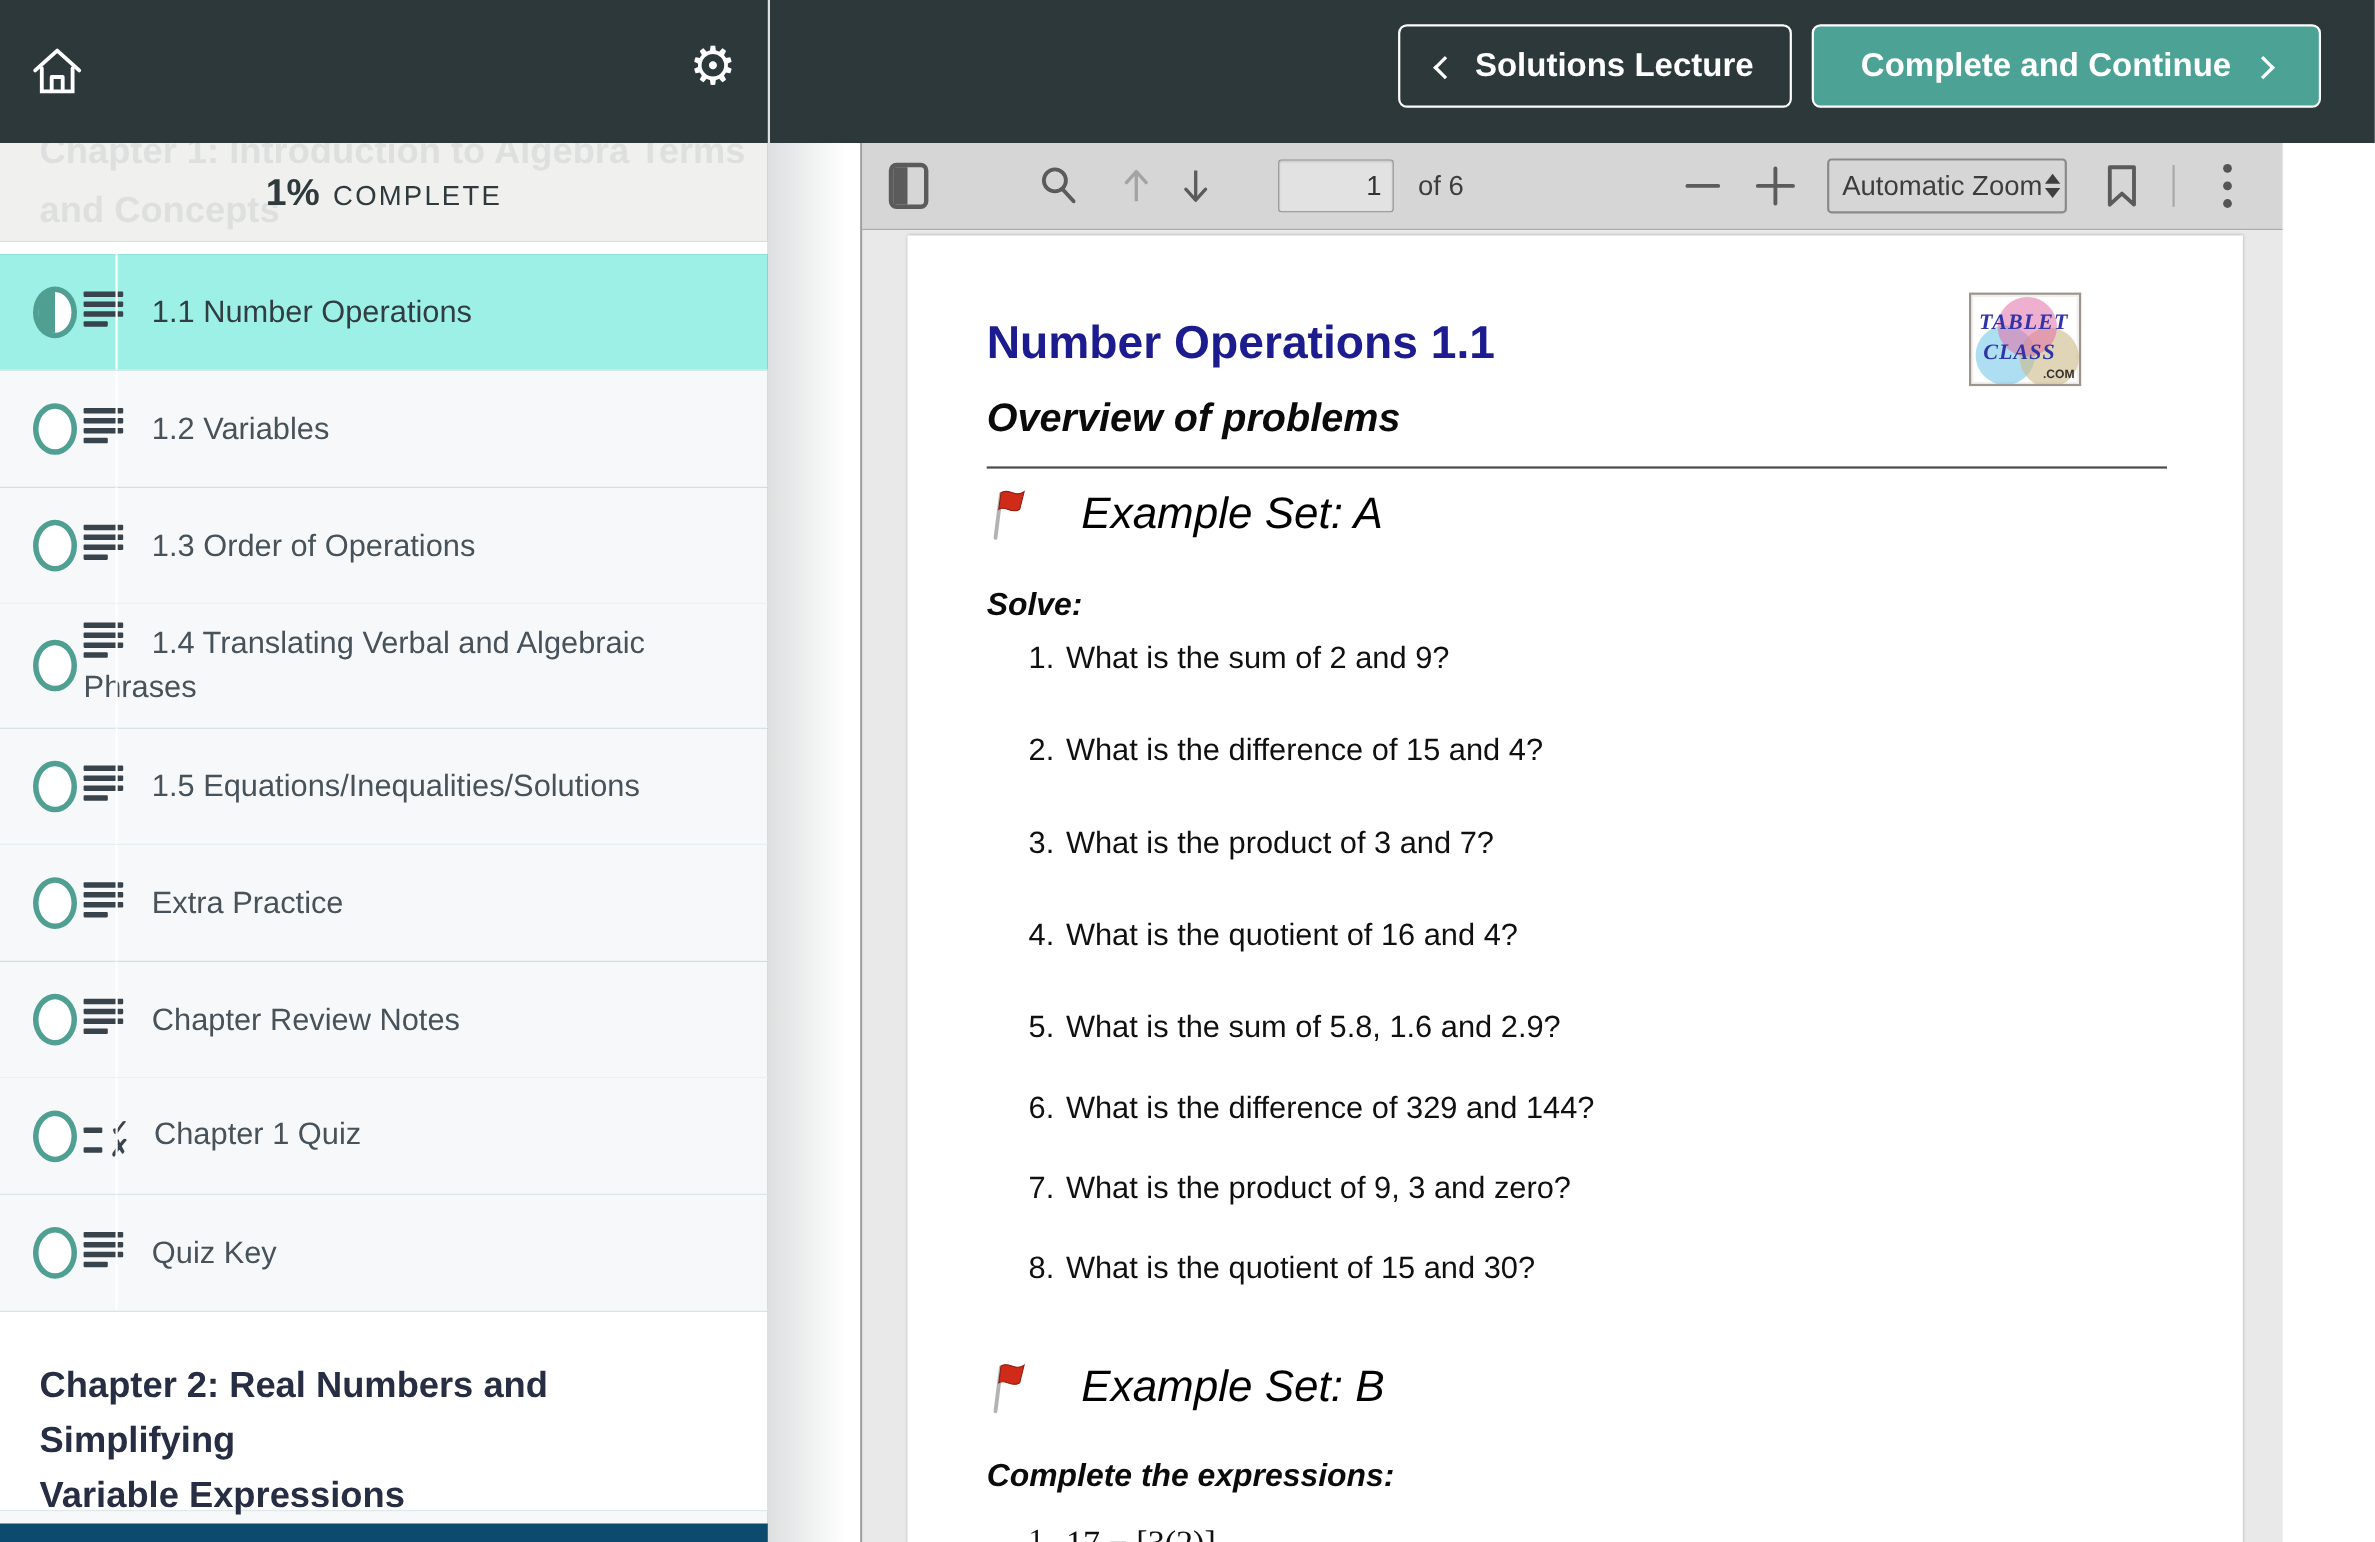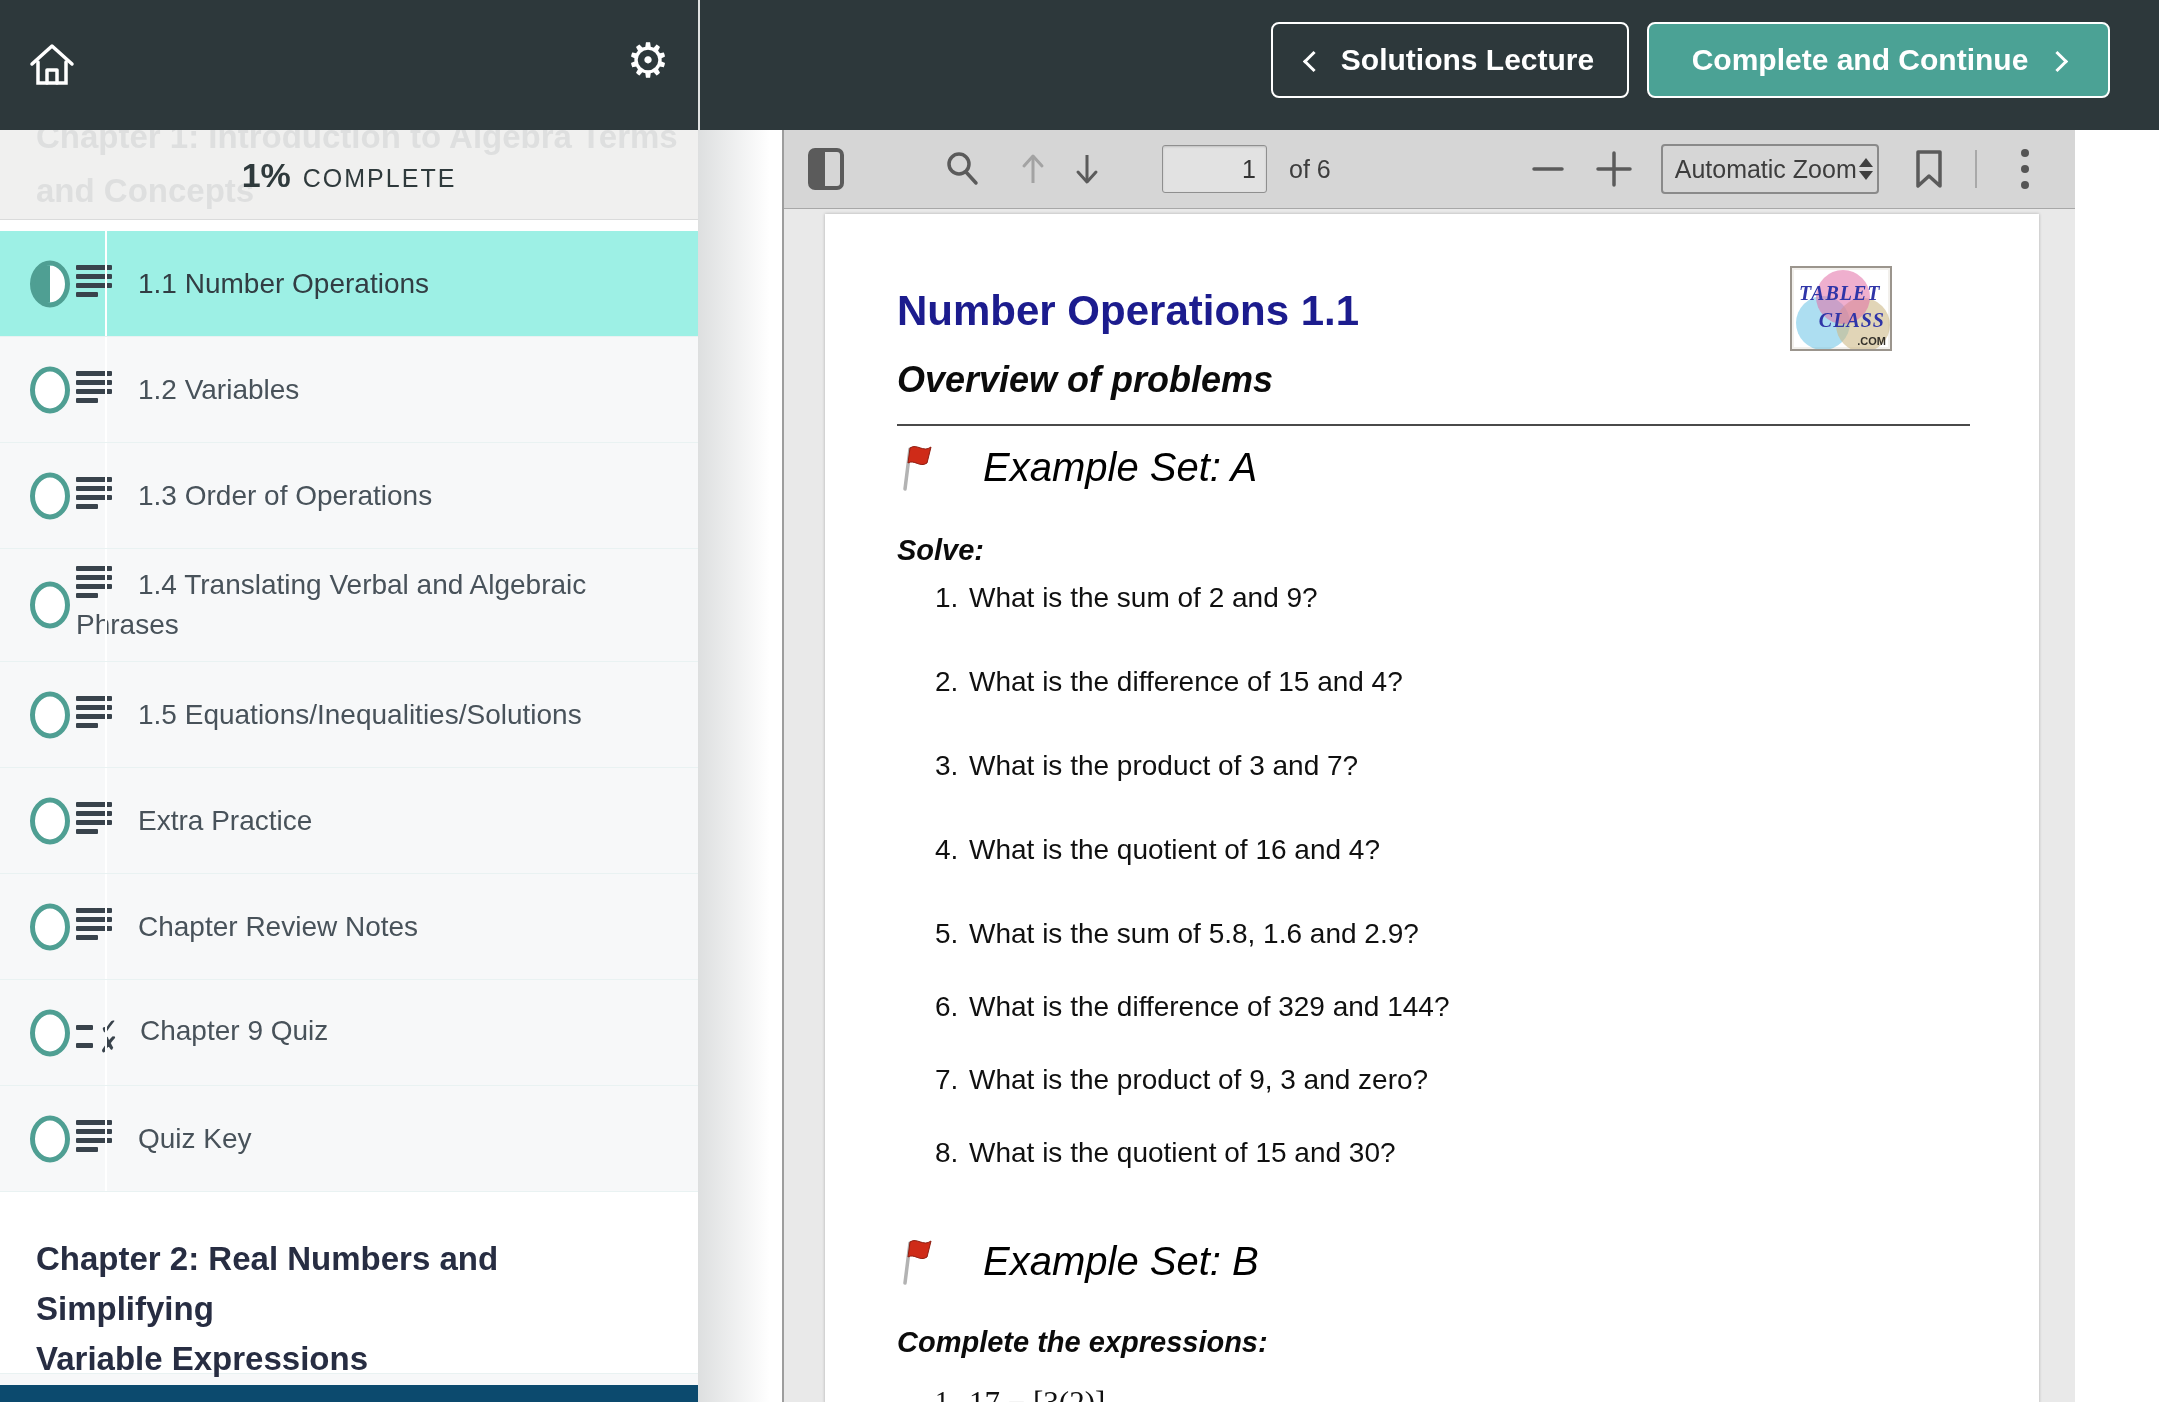--- a/index.html
+++ b/index.html
@@ -90,21 +90,21 @@
   .doc-title { margin-top:21px; font-size:42px; font-weight:700; color:#1c1c8e; }
   .logo-box { width:102px; height:85px; border:2px solid #9b958d; box-shadow:inset 0 0 0 2px #f2f0ec;
               position:relative; margin-right:78px; background:#fff; overflow:hidden; flex:none; }
   .logo-box .circ { position:absolute; border-radius:50%; width:54px; height:54px; }
   .circ.pink { left:24px; top:2px; background:rgba(225,110,165,0.55); }
   .circ.cyan { left:4px; top:28px; background:rgba(105,195,230,0.55); }
   .circ.tan  { left:44px; top:30px; background:rgba(205,185,135,0.60); }
   .logo-word { position:absolute; font-family:"Liberation Serif",serif; font-style:italic; font-weight:700;
                color:#2f35a8; font-size:20px; letter-spacing:1px; }
   .logo-word.w1 { left:7px; top:14px; }
-  .logo-word.w2 { right:5px; top:41px; }
+  .logo-word.w2 { right:21px; top:41px; }
   .logo-com { position:absolute; right:4px; bottom:2px; font-size:11px; font-weight:700; color:#33302a; }
 
   .section-head { margin-top:8px; padding-bottom:23px; border-bottom:2px solid #4a4a4a;
                   font-size:36px; font-weight:700; font-style:italic; color:#0b0b0b; }
   .example-row { margin-top:16px; display:flex; align-items:center; gap:48px; }
   .example-row.setb { margin-top:66px; }
   .example-label { font-size:40px; font-style:italic; color:#000000; }
   .solve-label, .evaluate-label { margin-top:42px; font-size:29px; font-weight:700; font-style:italic; color:#0b0b0b; }
   .evaluate-label { margin-top:40px; }
   .q-list { margin-top:14px; list-style:none; }
@@ -189,21 +189,21 @@
     </div>
     <div class="lesson-row">
       <span class="status-circle"></span>
       <span class="rail-line"></span>
       <div class="lesson-body"><span class="quiz-icon"><span class="qrow">
               <span class="dash"></span>
               <span class="glyph">✓</span>
             </span><span class="qrow">
               <span class="dash"></span>
               <span class="glyph">✗</span>
-            </span></span><span>Chapter 9 Quiz</span></div>
+            </span></span><span>Chapter 1 Quiz</span></div>
     </div>
     <div class="lesson-row">
       <span class="status-circle"></span>
       <span class="rail-line"></span>
       <div class="lesson-body"><span class="doc-icon"><i></i><i></i><i></i><i></i></span><span>Quiz Key</span></div>
     </div>
 
     <div class="chapter2-section">
       <div class="chapter2-line">Chapter 2: Real Numbers and Simplifying</div>
       <div class="chapter2-line">Variable Expressions</div>

